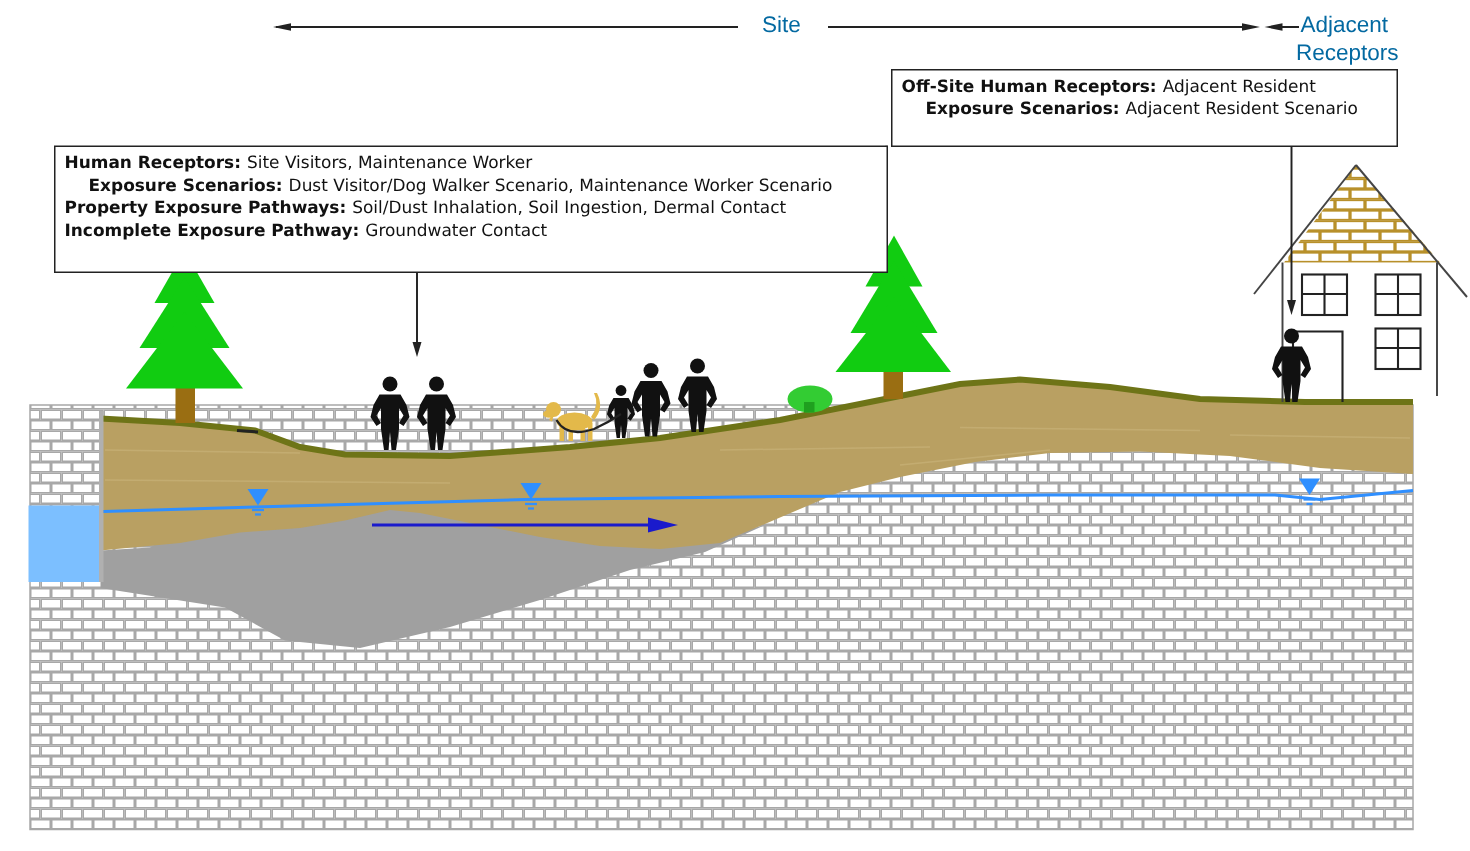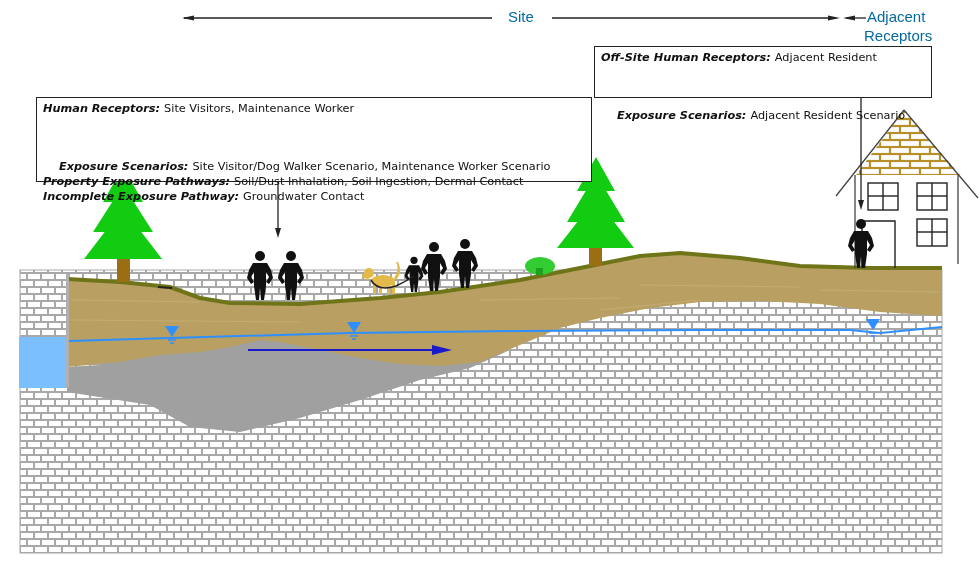--- a/index.html
+++ b/index.html
@@ -5,22 +5,22 @@
     html, body { margin: 0; padding: 0; background: #ffffff; }
     body { width: 980px; height: 567px; position: relative; overflow: hidden;
            font-family: "DejaVu Sans", sans-serif; }
     #stage { position: absolute; left: 0; top: 0; width: 980px; height: 567px; }
     .label-top { position: absolute; font-family: "Liberation Sans", sans-serif;
                  font-size: 15px; color: #0369a1; line-height: 18px; }
     .box { position: absolute; background: #fff; border: 1.5px solid #222;
            font-family: "DejaVu Sans", sans-serif; font-size: 11.3px; color: #111;
            line-height: 15px; padding: 3px 6px 3px 6px; white-space: nowrap; box-sizing: border-box; }
     .box .row { display: block; }
-    .box .row.indent { padding-left: 16px; margin-top: 43px; }
-    .box .k { font-weight: bold; font-style: italic; }
+    .box .row.indent { padding-left: 16px; }
+    .box .k { font-weight: bold; }
     .box .v { font-weight: normal; margin-left: 4px; }
   </style>
 </head>
 <body>
 
 <div id="stage">
 <svg width="980" height="567" viewBox="0 0 980 567" xmlns="http://www.w3.org/2000/svg">
   <defs>
     <pattern id="brick" x="20" y="0" width="14" height="14" patternUnits="userSpaceOnUse">
       <rect x="0" y="0" width="14" height="14" fill="#ffffff"></rect>
@@ -170,21 +170,21 @@
 </svg>
 
 
 <div class="label-top" style="left:508px; top:8px;">Site</div>
 <div class="label-top" style="left:867px; top:8px;">Adjacent</div>
 <div class="label-top" style="left:864px; top:27px;">Receptors</div>
 
 
 <div class="box" style="left:36px; top:97px; width:556px; height:85px;">
   <span class="row"><span class="k">Human Receptors:</span><span class="v">Site Visitors, Maintenance Worker</span></span>
-  <span class="row indent"><span class="k">Exposure Scenarios:</span><span class="v">Site Visitor/Dog Walker Scenario, Maintenance Worker Scenario</span></span>
+  <span class="row indent"><span class="k">Exposure Scenarios:</span><span class="v">Dust Visitor/Dog Walker Scenario, Maintenance Worker Scenario</span></span>
   <span class="row"><span class="k">Property Exposure Pathways:</span><span class="v">Soil/Dust Inhalation, Soil Ingestion, Dermal Contact</span></span>
   <span class="row"><span class="k">Incomplete Exposure Pathway:</span><span class="v">Groundwater Contact</span></span>
 </div>
 
 
 <div class="box" style="left:594px; top:46px; width:338px; height:52px;">
   <span class="row"><span class="k">Off-Site Human Receptors:</span><span class="v">Adjacent Resident</span></span>
   <span class="row indent"><span class="k">Exposure Scenarios:</span><span class="v">Adjacent Resident Scenario</span></span>
 </div>
 </div>

